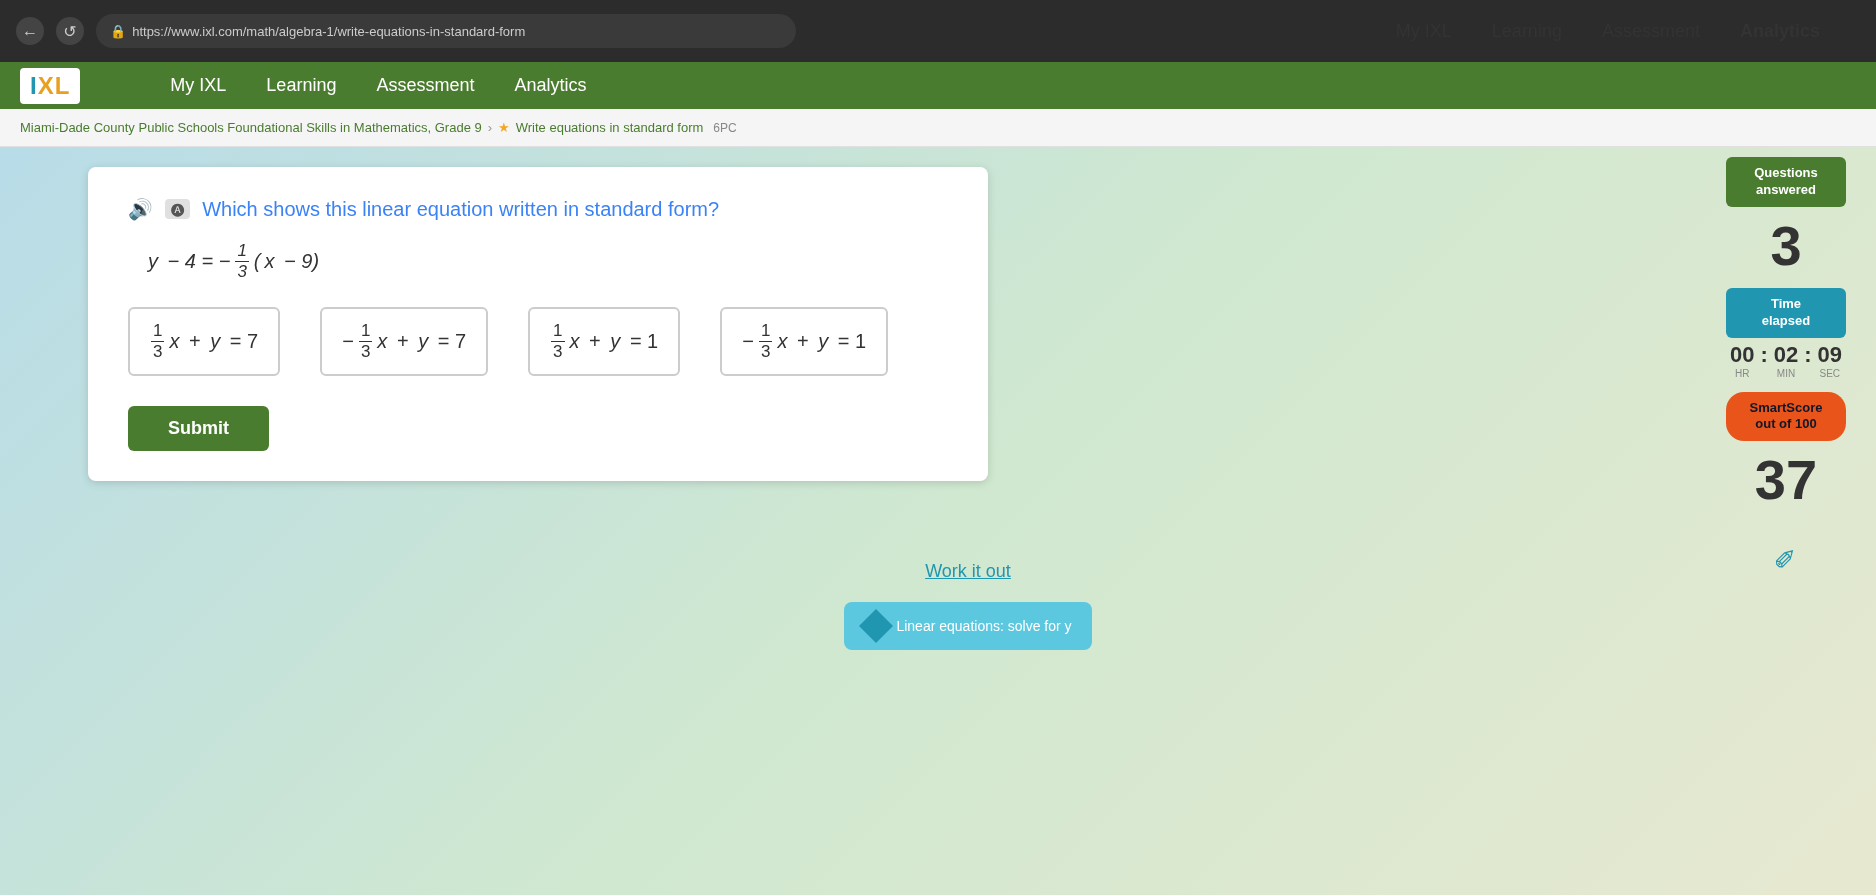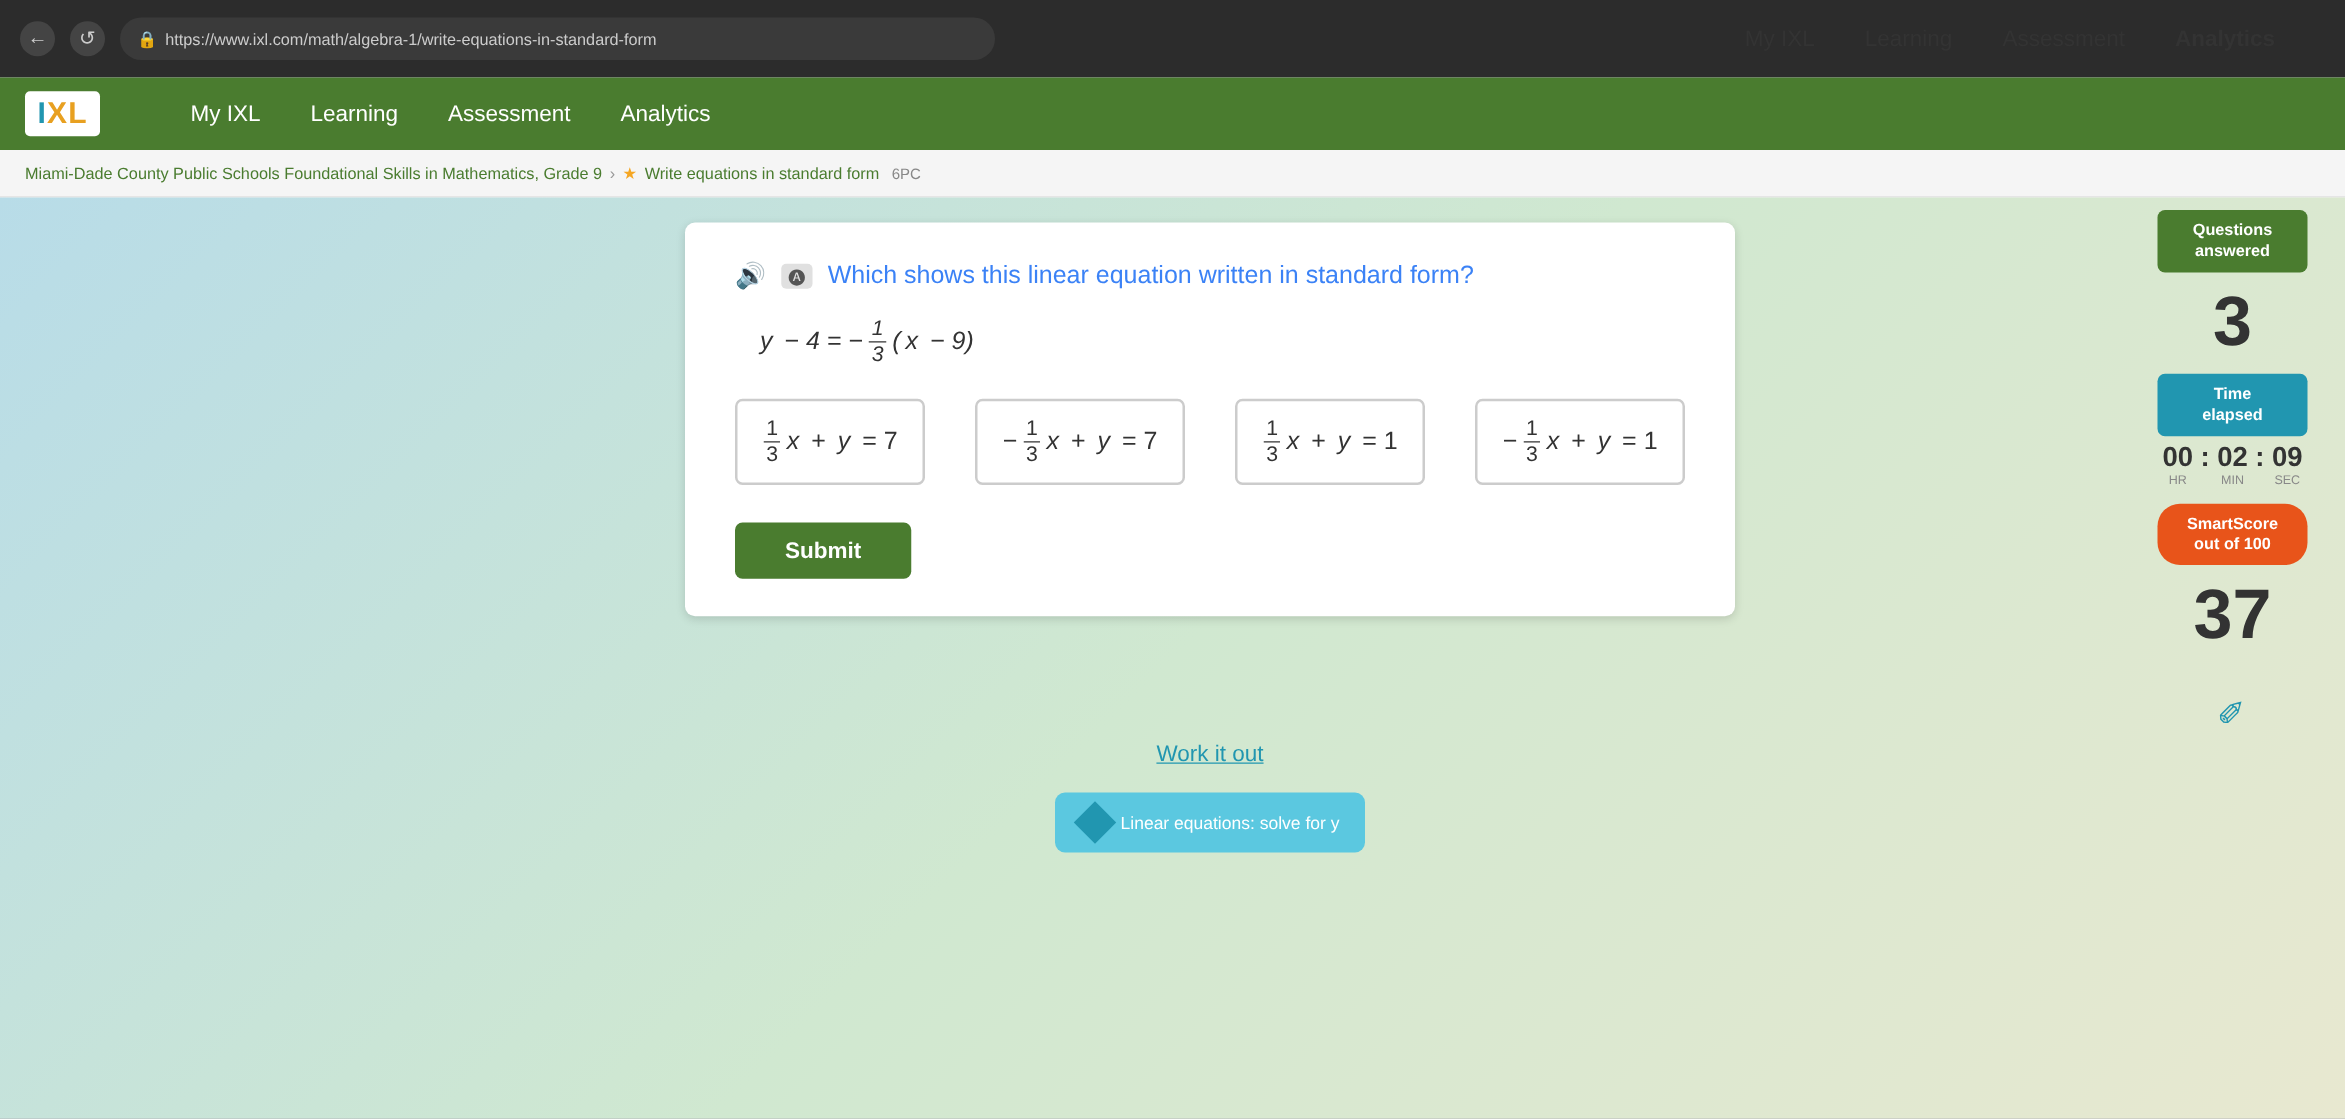--- a/index.html
+++ b/index.html
@@ -53,25 +53,25 @@
       width: 100%;
       height: calc(895px - 62px);
       background: #fff;
       display: flex;
       flex-direction: column;
     }
 
     
     .site-header {
       background: #4a7c2f;
-      height: 58px;
+      height: 47px;
       display: flex;
       align-items: center;
       padding: 0 20px;
-      gap: 12px;
+      gap: 30px;
     }
     .ixl-logo {
       background: #fff;
       color: #e8a020;
       font-size: 24px;
       font-weight: 900;
       padding: 4px 10px;
       border-radius: 4px;
       letter-spacing: 1px;
     }
@@ -107,25 +107,23 @@
     .content-area {
       display: flex;
       flex: 1;
       background: linear-gradient(135deg, #b8dce8 0%, #d0e8d0 50%, #e8e8d0 100%);
       position: relative;
     }
 
     
     .question-panel {
       flex: 1;
-      padding: 20px 16px;
+      padding: 20px 28px;
       display: flex;
       flex-direction: column;
-      gap: 20px;
-      align-items: center;
     }
 
     .question-card {
       background: #fff;
       border-radius: 8px;
       padding: 30px 40px;
       box-shadow: 0 2px 8px rgba(0,0,0,0.15);
       max-width: 900px;
       margin-left: 60px;
     }
@@ -248,21 +246,21 @@
     .stat-box.green {
       background: #4a7c2f;
       color: #fff;
     }
     .stat-box.blue {
       background: #2196b0;
       color: #fff;
     }
     .stat-box.orange {
       background: #e8541a;
-      color: #ffffff;
+      color: #0f172a;
       border-radius: 18px;
     }
     .stat-box-label {
       font-size: 13px;
       font-weight: 600;
       line-height: 1.3;
     }
 
     .time-display {
       display: flex;

